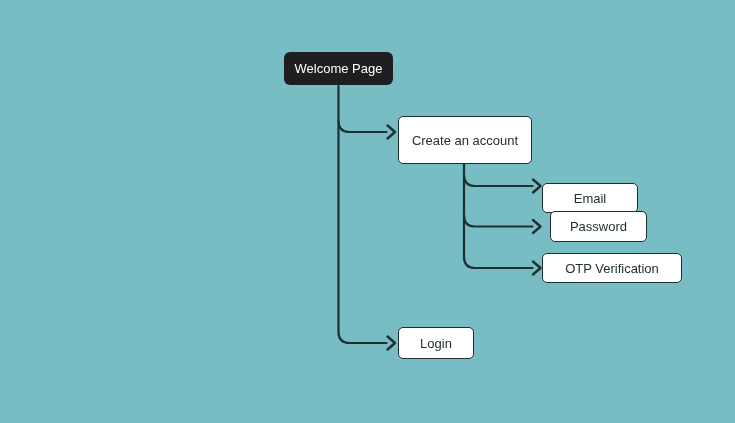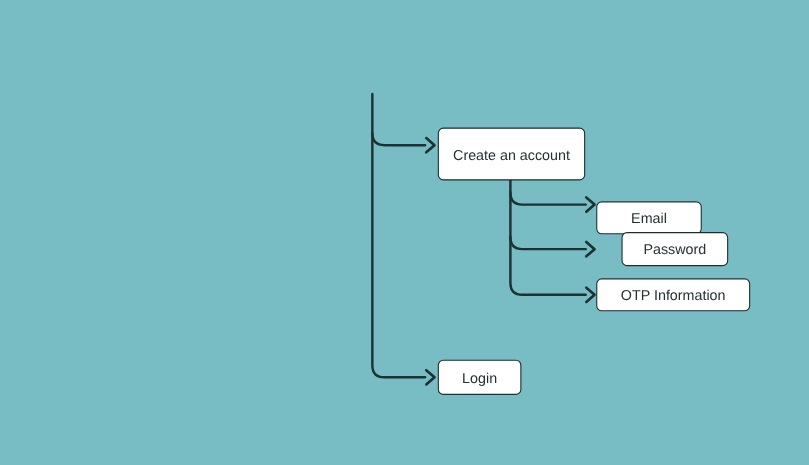--- a/index.html
+++ b/index.html
@@ -67,21 +67,21 @@
   }
   .node.root {
     background: var(--root-node-bg);
     border: none;
     border-radius: 6px;
     color: var(--root-node-text);
   }
   .n-welcome  { left: 284px; top: 52px;  width: 109px; height: 33px; }
   .n-create   { left: 398px; top: 116px; width: 134px; height: 48px; }
   .n-email    { left: 542px; top: 171px; width: 96px;  height: 30px; margin-top: 12px; }
-  .n-password { left: 565px; top: 211px; width: 97px;  height: 31px; }
+  .n-password { left: 550px; top: 211px; width: 97px;  height: 31px; }
   .n-otp      { left: 542px; top: 253px; width: 140px; height: 30px; }
   .n-login    { left: 398px; top: 327px; width: 76px;  height: 32px; }
 </style>
 </head>
 <body>
 
 <div class="stage">
 
   <h1 class="title">
   </h1>
@@ -98,34 +98,37 @@
 
     <path class="link" d="M464 215.5 Q464 226.5 475 226.5 H532.5"></path>
 
     <path class="arrow" d="M387.5 125.5 L395 132 L387.5 138.5"></path>
     <path class="arrow" d="M387.5 336.5 L395 343 L387.5 349.5"></path>
     <path class="arrow" d="M533 179.5 L540.5 186 L533 192.5"></path>
     <path class="arrow" d="M533 220 L540.5 226.5 L533 233"></path>
     <path class="arrow" d="M533 261.5 L540.5 268 L533 274.5"></path>
   </svg>
 
+  <div class="node root n-welcome">
+    <span>Welcome Page</span>
+  </div>
 
   <div class="node n-create">
     <span>Create an account</span>
   </div>
 
   <div class="node n-email">
     <span>Email</span>
   </div>
 
   <div class="node n-password">
     <span>Password</span>
   </div>
 
   <div class="node n-otp">
-    <span>OTP Information</span>
+    <span>OTP Verification</span>
   </div>
 
   <div class="node n-login">
     <span>Login</span>
   </div>
 
 </div>
 
 </body></html>

